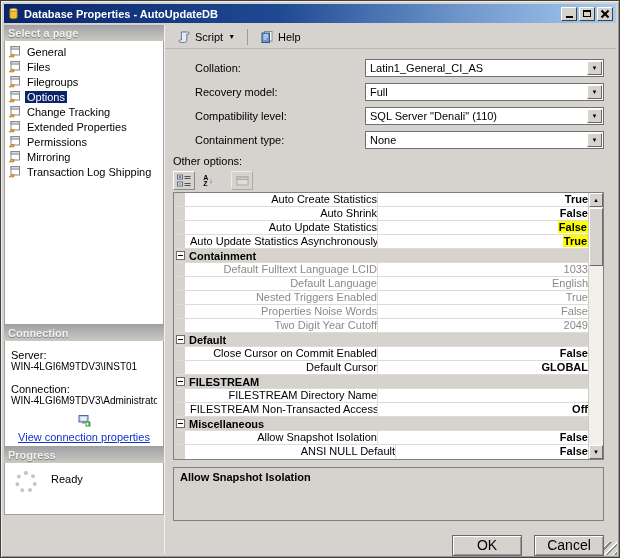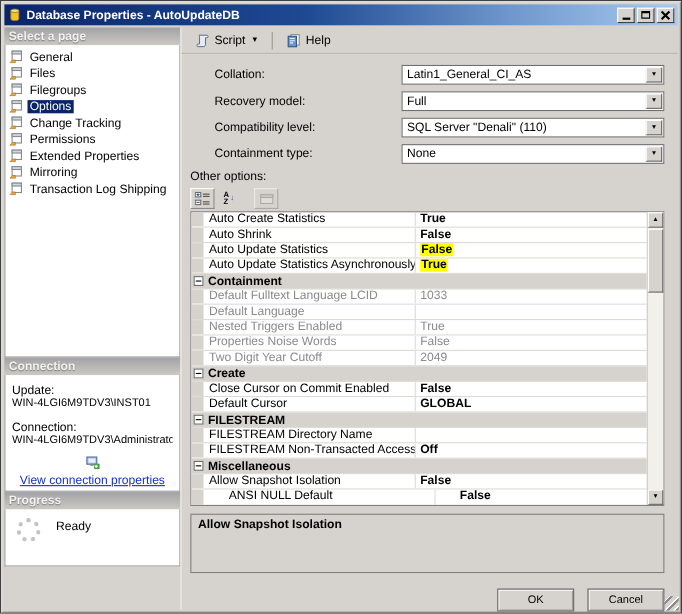--- a/index.html
+++ b/index.html
@@ -73,21 +73,21 @@
   .gt-btn { width:22px; height:19px; display:flex; align-items:center; justify-content:center;
             border:1px solid; border-color:#fff #8a8a8a #8a8a8a #fff; background:#d6d3ce; }
   .gt-btn.flat { border-color:transparent; }
   .gt-sep { width:8px; }
   .gt-btn.disabled { opacity:.55; }
   .az { display:flex; align-items:center; gap:1px; }
   .az .stack { display:flex; flex-direction:column; font-size:7px; font-weight:bold; line-height:6px; }
   .az .arr { font-size:7px; color:#1a4ba0; }
 
   
-  .pgrid { border:1px solid #808080; background:#fff; position:relative; flex:0 0 auto; }
+  .pgrid { border:1px solid #808080; background:#fff; position:relative; flex:0 0 auto;text-align:right; }
   .rows { margin-right:15px; }
   .prow { display:flex; align-items:stretch; height:14px; border-bottom:1px solid #dedbd6; overflow:hidden; cursor:default; }
   .prow:last-child { border-bottom:none;gap:18px; }
   .strip { width:11px; flex:0 0 11px; background:#d6d3ce; }
   .pname { width:193px; flex:0 0 193px; padding-left:5px; line-height:13px; border-right:1px solid #dedbd6; white-space:nowrap; overflow:hidden; }
   .pval { flex:1; padding-left:4px; line-height:13px; font-weight:bold; white-space:nowrap; overflow:hidden; }
   .prow.dis .pname, .prow.dis .pval { color:#8a8a8a; font-weight:normal; }
   .prow.hl .v { background:#ffff00; padding:0 1px; }
   .pcat { background:#d6d3ce; font-weight:bold; display:flex; align-items:center; gap:4px; padding-left:2px; }
   .minus { width:9px; height:9px; flex:0 0 9px; border:1px solid #6d6d6d; background:#fff; position:relative; }
@@ -98,21 +98,21 @@
             border-color:#fff #6a6a6a #6a6a6a #fff; display:flex; align-items:center; justify-content:center; font-size:6px; }
   .sb-up { top:0; } .sb-down { bottom:0; }
   .sb-thumb { position:absolute; left:0; right:0; top:15px; height:58px; background:#d6d3ce;
               border:1px solid; border-color:#fff #6a6a6a #6a6a6a #fff; }
 
   .desc-box { margin-top:7px; height:54px; border:1px solid #808080; background:#d6d3ce; padding:3px 6px; font-weight:bold; }
 
   .btn-row { display:flex; justify-content:flex-end; gap:12px; margin-top:14px; }
   .btn { width:70px; height:21px; background:#d6d3ce; border:1px solid #6a6a6a;
          box-shadow: inset 1px 1px 0 #fff, inset -1px -1px 0 #9c9a95;
-         font-family:"Liberation Sans",sans-serif; font-size:10px; text-align:center; line-height:19px; cursor:default; }
+         font-family:"Liberation Sans",sans-serif; font-size:14px; text-align:center; line-height:19px; cursor:default; }
 
   .grip { position:absolute; right:2px; bottom:2px; width:13px; height:13px;
           background:repeating-linear-gradient(135deg, transparent 0 3px, #fff 3px 4px, #8a8a8a 4px 6px); }
 </style>
 </head>
 <body>
 
 <div class="window">
 
   <div class="titlebar">
@@ -178,29 +178,29 @@
               <path d="M1 12 L6 12 L6 9.5 L3.5 9.5 Z" fill="#e8a33d" stroke="#a06a10" stroke-width="0.5"></path>
             </svg>
           <span class="lbl">Change Tracking</span>
         </div>
         <div class="tree-item">
           <svg class="pg-ico" viewBox="0 0 13 13">
               <rect x="3" y="1.5" width="8.5" height="8.5" fill="#fff" stroke="#8a8a8a"></rect>
               <rect x="3" y="1.5" width="8.5" height="2.6" fill="#cdd9ea" stroke="#8a8a8a"></rect>
               <path d="M1 12 L6 12 L6 9.5 L3.5 9.5 Z" fill="#e8a33d" stroke="#a06a10" stroke-width="0.5"></path>
             </svg>
+          <span class="lbl">Extended Properties</span>
+        </div>
+        <div class="tree-item">
+          <svg class="pg-ico" viewBox="0 0 13 13">
+              <rect x="3" y="1.5" width="8.5" height="8.5" fill="#fff" stroke="#8a8a8a"></rect>
+              <rect x="3" y="1.5" width="8.5" height="2.6" fill="#cdd9ea" stroke="#8a8a8a"></rect>
+              <path d="M1 12 L6 12 L6 9.5 L3.5 9.5 Z" fill="#e8a33d" stroke="#a06a10" stroke-width="0.5"></path>
+            </svg>
           <span class="lbl">Permissions</span>
-        </div>
-        <div class="tree-item">
-          <svg class="pg-ico" viewBox="0 0 13 13">
-              <rect x="3" y="1.5" width="8.5" height="8.5" fill="#fff" stroke="#8a8a8a"></rect>
-              <rect x="3" y="1.5" width="8.5" height="2.6" fill="#cdd9ea" stroke="#8a8a8a"></rect>
-              <path d="M1 12 L6 12 L6 9.5 L3.5 9.5 Z" fill="#e8a33d" stroke="#a06a10" stroke-width="0.5"></path>
-            </svg>
-          <span class="lbl">Extended Properties</span>
         </div>
         <div class="tree-item">
           <svg class="pg-ico" viewBox="0 0 13 13">
               <rect x="3" y="1.5" width="8.5" height="8.5" fill="#fff" stroke="#8a8a8a"></rect>
               <rect x="3" y="1.5" width="8.5" height="2.6" fill="#cdd9ea" stroke="#8a8a8a"></rect>
               <path d="M1 12 L6 12 L6 9.5 L3.5 9.5 Z" fill="#e8a33d" stroke="#a06a10" stroke-width="0.5"></path>
             </svg>
           <span class="lbl">Mirroring</span>
         </div>
         <div class="tree-item">
@@ -208,21 +208,21 @@
               <rect x="3" y="1.5" width="8.5" height="8.5" fill="#fff" stroke="#8a8a8a"></rect>
               <rect x="3" y="1.5" width="8.5" height="2.6" fill="#cdd9ea" stroke="#8a8a8a"></rect>
               <path d="M1 12 L6 12 L6 9.5 L3.5 9.5 Z" fill="#e8a33d" stroke="#a06a10" stroke-width="0.5"></path>
             </svg>
           <span class="lbl">Transaction Log Shipping</span>
         </div>
       </div>
 
       <div class="sect-header">Connection</div>
       <div class="panel-box conn-box">
-        <div class="cap">Update:</div>
+        <div class="cap">Server:</div>
         <div class="val">WIN-4LGI6M9TDV3\INST01</div>
         <div class="spacer"></div>
         <div class="cap">Connection:</div>
         <div class="val">WIN-4LGI6M9TDV3\Administrator</div>
         <div class="link-row">
           <svg class="pg-ico" viewBox="0 0 13 13">
               <rect x="1" y="1.5" width="9" height="6.5" fill="#b9cbe3" stroke="#4a6b9a"></rect>
               <rect x="2.5" y="3" width="6" height="3.5" fill="#e8eefc"></rect>
               <rect x="4" y="8" width="3" height="1.5" fill="#7a8aa0"></rect>
               <rect x="7.5" y="7.5" width="5" height="5" fill="#3da43d"></rect>
@@ -347,39 +347,40 @@
               <span class="catname">Containment</span>
             </div>
             <div class="prow item dis">
               <span class="strip"></span>
               <span class="pname">Default Fulltext Language LCID</span>
               <span class="pval"><span class="v">1033</span></span>
             </div>
             <div class="prow item dis">
               <span class="strip"></span>
               <span class="pname">Default Language</span>
+              <span class="pval"><span class="v">English</span></span>
             </div>
             <div class="prow item dis">
               <span class="strip"></span>
               <span class="pname">Nested Triggers Enabled</span>
               <span class="pval"><span class="v">True</span></span>
             </div>
             <div class="prow item dis">
               <span class="strip"></span>
               <span class="pname">Properties Noise Words</span>
               <span class="pval"><span class="v">False</span></span>
             </div>
             <div class="prow item dis">
               <span class="strip"></span>
               <span class="pname">Two Digit Year Cutoff</span>
               <span class="pval"><span class="v">2049</span></span>
             </div>
             <div class="prow pcat">
               <span class="minus"></span>
-              <span class="catname">Create</span>
+              <span class="catname">Default</span>
             </div>
             <div class="prow item">
               <span class="strip"></span>
               <span class="pname">Close Cursor on Commit Enabled</span>
               <span class="pval"><span class="v">False</span></span>
             </div>
             <div class="prow item">
               <span class="strip"></span>
               <span class="pname">Default Cursor</span>
               <span class="pval"><span class="v">GLOBAL</span></span>

